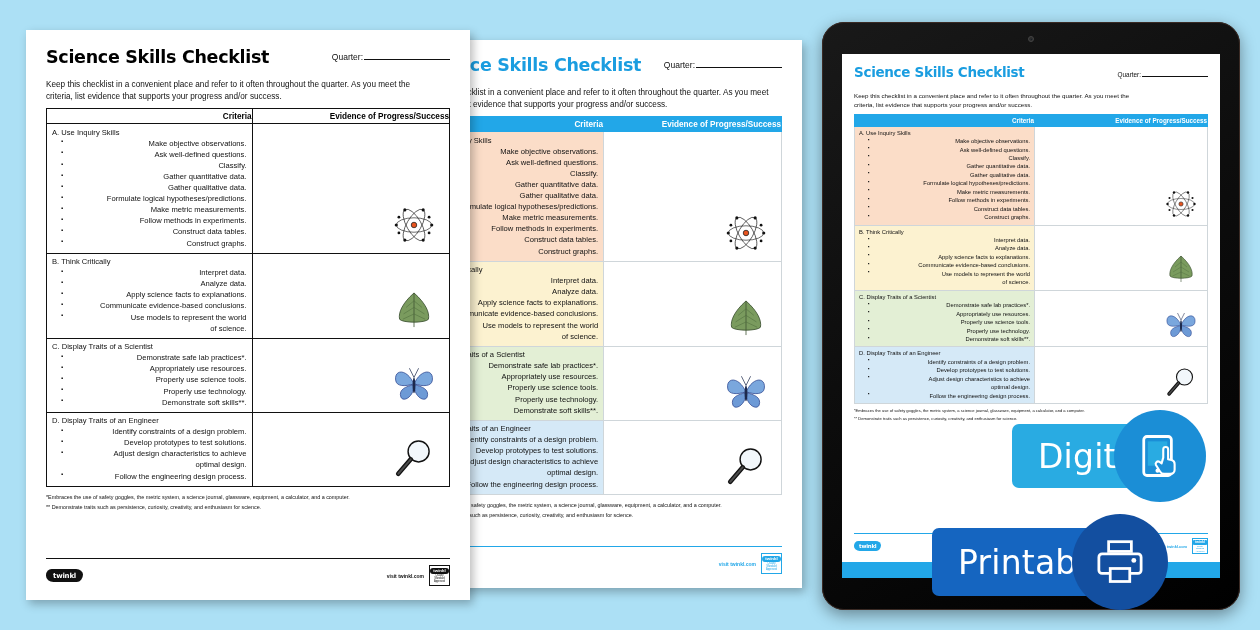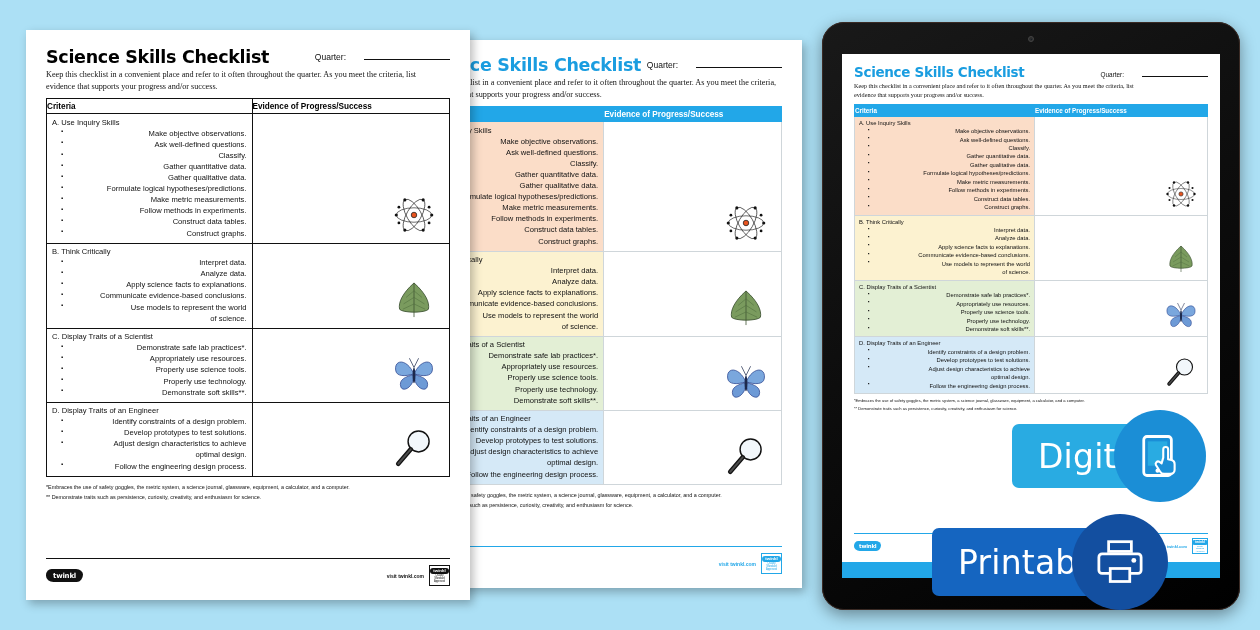--- a/index.html
+++ b/index.html
@@ -39,57 +39,56 @@
     font-weight: bold;
     letter-spacing: -0.3px;
     color: #000;
     white-space: nowrap;
   }
   .clr .doc-title { color: #1a9de0; }
 
   .quarter-wrap {
     display: flex;
     align-items: baseline;
-    gap: 18px;
+    gap: 1px;
     margin-top: 4px;
     white-space: nowrap;
   }
   .quarter-label { font-size: 8.5px; color: #111; }
   .quarter-line {
     display: inline-block;
     width: 86px;
     border-bottom: 1.1px solid #111;
     height: 9px;
   }
 
   .doc-sub {
     font-size: 8.2px;
     line-height: 1.42;
     color: #111;
-    margin-top: 2px;
+    margin-top: 12px;
     margin-bottom: 6px;
     max-width: 385px;
-    font-family: Liberation Serif, serif;
   }
 
   
   table.checklist {
     width: 100%;
     border-collapse: collapse;
     table-layout: fixed;
   }
   table.checklist th,
   table.checklist td {
     border: 1px solid #111;
     vertical-align: top;
   }
   table.checklist th {
     font-size: 8.2px;
     font-weight: bold;
-    text-align: left;
+    text-align: right;
     padding: 2.5px 0;
     color: #000;
   }
   .col-crit { width: 51%; }
   .col-evid { width: 49%; }
 
   
   .clr table.checklist th,
   .clr table.checklist td { border: 1px solid #cfd6da; }
   .clr table.checklist thead th {

